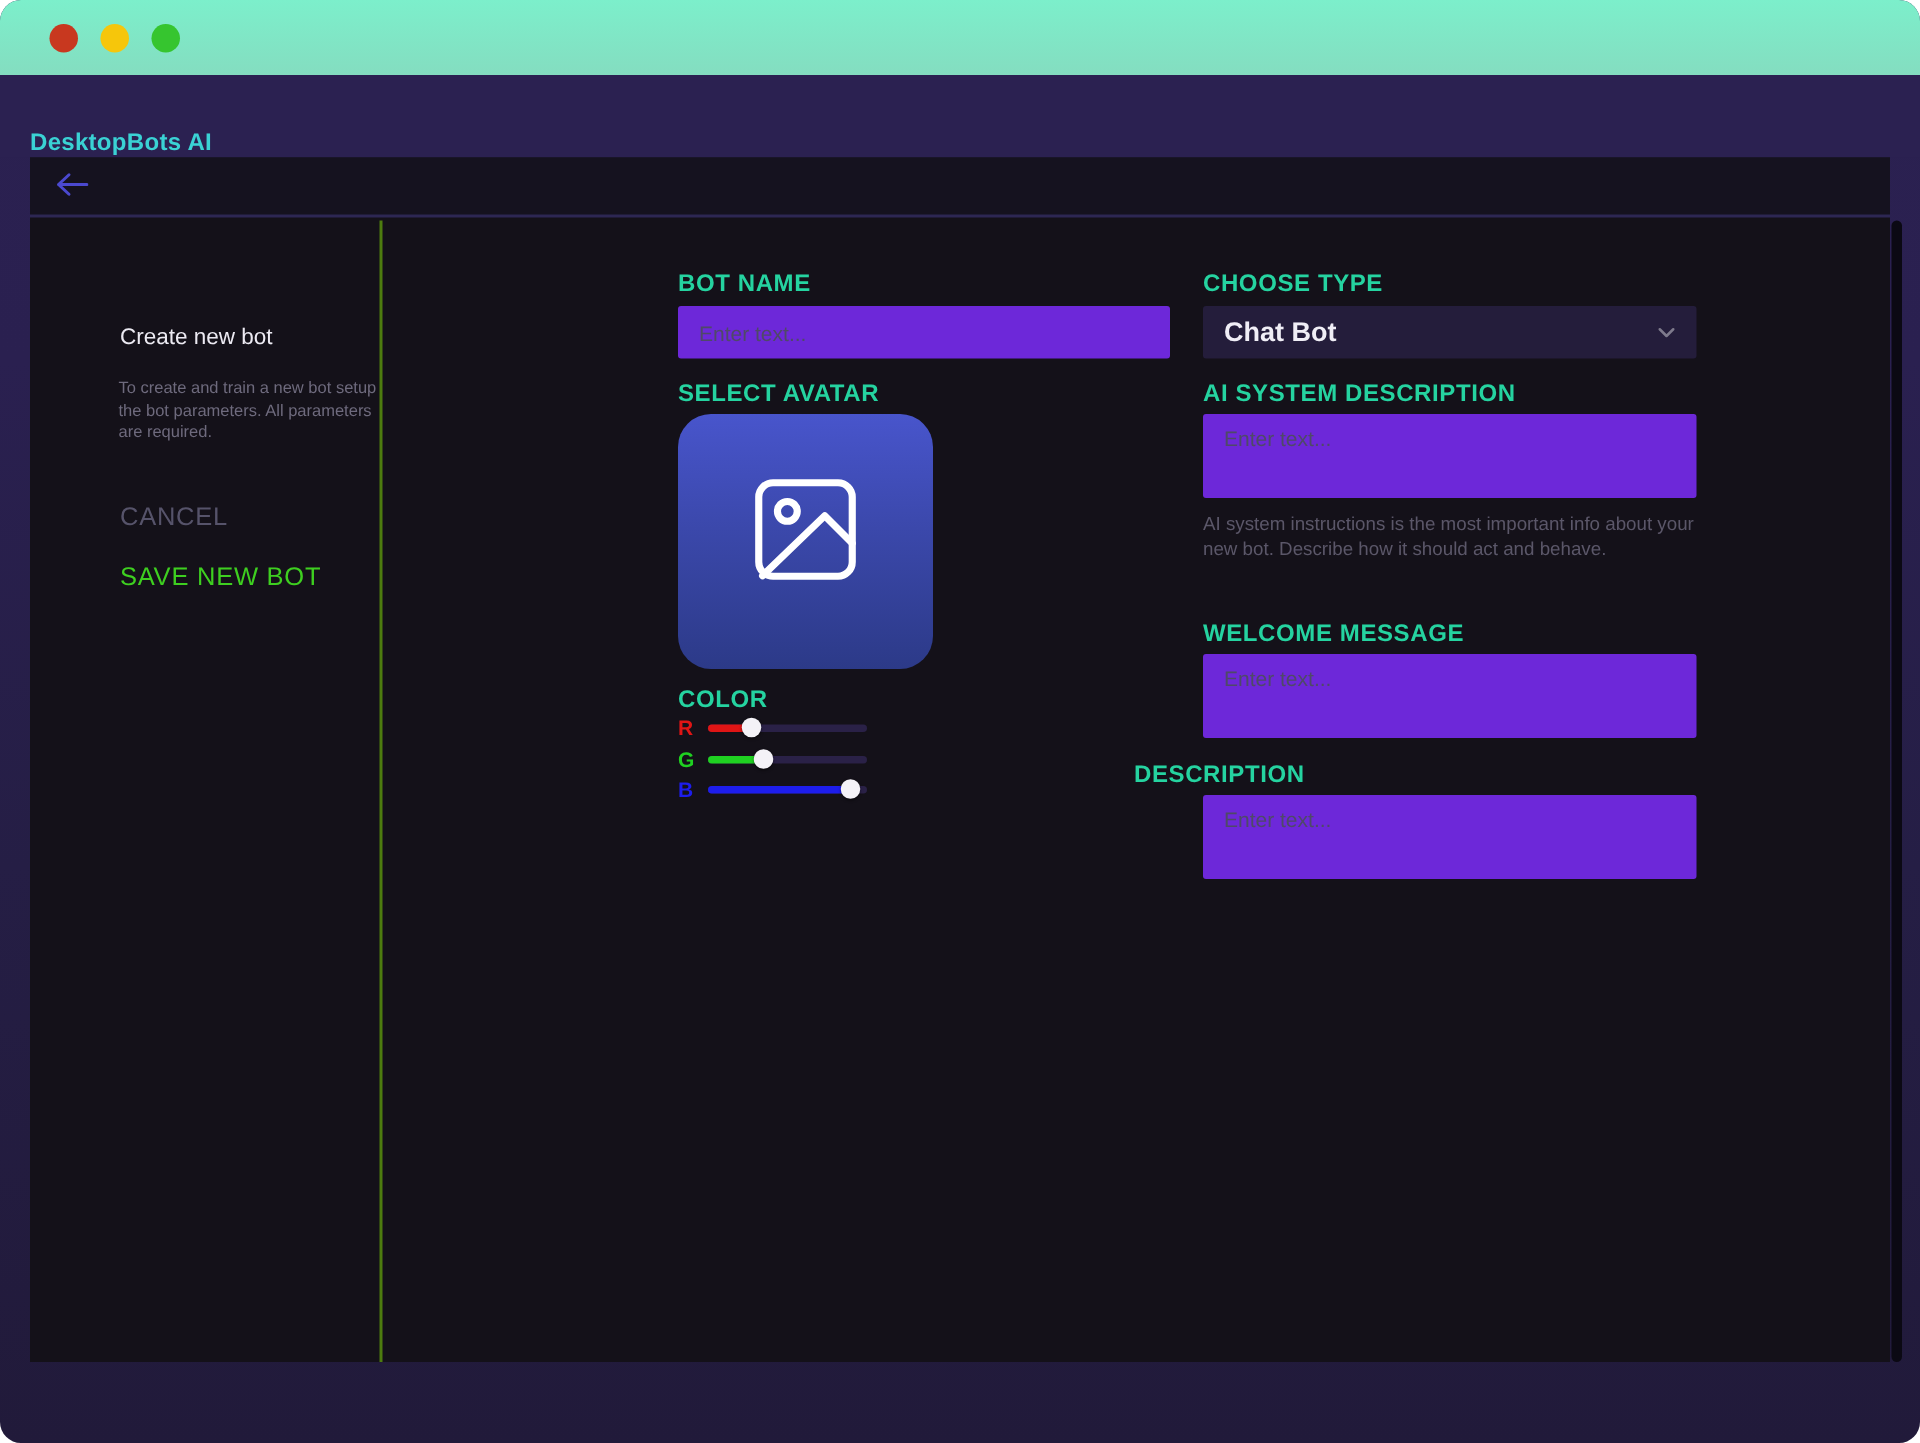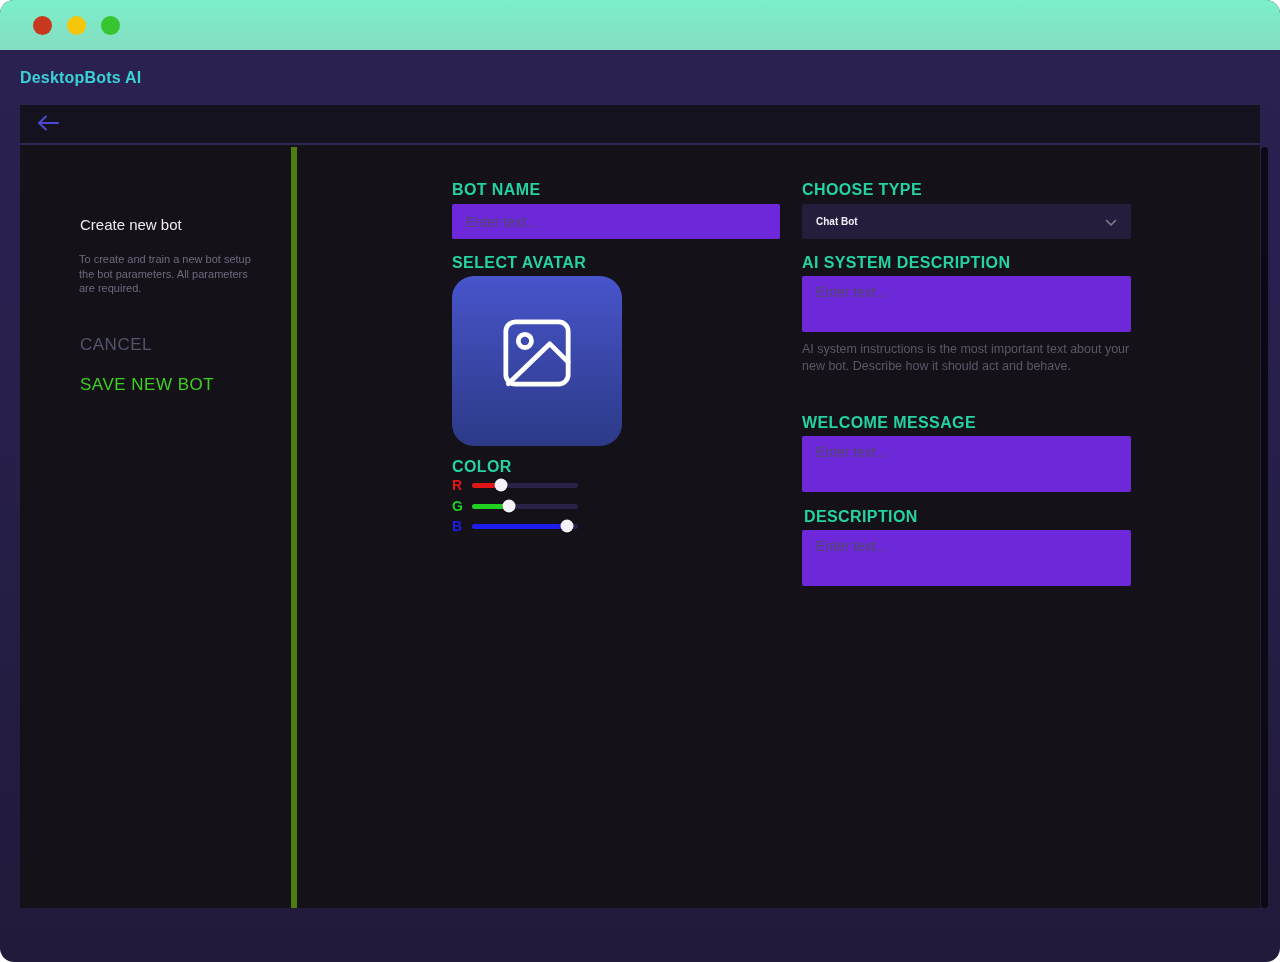--- a/index.html
+++ b/index.html
@@ -12,56 +12,56 @@
   
   .titlebar {
     position:absolute; left:0; top:0; width:1280px; height:50px;
     background: linear-gradient(180deg,#7cefcb 0%, #84ddc0 100%);
     display:flex; align-items:center; padding-left:33px; gap:15px;
   }
   .traffic { width:19px; height:19px; border-radius:50%; cursor:default; }
   
   .appheader {
     position:absolute; left:0; top:50px; width:1280px; height:55px;
-    background:#2b2151; display:flex; align-items:center; padding-left:20px;
+    background:#2b2151; display:flex; align-items:flex-end; padding-left:20px;
   }
   .apptitle { color:#3ad2d4; font-size:16px; font-weight:bold; letter-spacing:.2px; }
   
   .panel {
     position:absolute; left:20px; top:105px; width:1240px; height:803px;
     background:#141119;
   }
   .navbar {
     position:absolute; left:0; top:0; width:1240px; height:40px;
     background:#15121f; border-bottom:2px solid #2d2753;
     display:flex; align-items:center; padding-left:13px;
   }
   .backbtn { background:none; border:none; cursor:pointer; display:flex; align-items:center; padding:4px; }
   .sidebar {
-    position:absolute; left:0; top:42px; width:277px; height:761px;
-    border-right:6px solid #4d7c0f;
+    position:absolute; left:0; top:42px; width:235px; height:761px;
+    border-right:2px solid #4d7c0f;
   }
   .sb-title { position:absolute; left:60px; top:69px; color:#eceaf2; font-size:15px; }
   .sb-desc  { position:absolute; left:59px; top:105px; width:180px; color:#6e6a7d; font-size:11px; line-height:1.32; }
   .sb-cancel{ position:absolute; left:60px; top:188px; background:none; border:none; cursor:pointer;
               color:#56536a; font-size:17px; letter-spacing:.5px; font-family:inherit; }
   .sb-save  { position:absolute; left:60px; top:228px; background:none; border:none; cursor:pointer;
               color:#3ecf20; font-size:17px; letter-spacing:.5px; font-family:inherit; }
   .content { position:absolute; left:0; top:42px; width:1240px; height:761px; }
   .field-label { position:absolute; color:#25d3a0; font-size:16px; font-weight:bold; letter-spacing:.4px; }
   .tinput {
     position:absolute; background:#6d28d9; border:none; outline:none; color:#d7d3e4;
     font-size:14px; font-family:inherit; padding:8px 14px; border-radius:2px; resize:none;
   }
   .tinput::placeholder { color:#4f4968; opacity:1; }
   .selectbox {
     position:absolute; background:#241d3b; border-radius:2px; cursor:pointer;
     display:flex; align-items:center; justify-content:space-between; padding:0 14px;
   }
-  .selectbox .val { color:#f0eef6; font-size:10px; font-weight:bold; }
+  .selectbox .val { color:#f0eef6; font-size:18px; font-weight:bold; }
   .avatar {
     position:absolute; left:432px; top:129px; width:170px; height:170px; border-radius:22px;
     background:linear-gradient(180deg,#4855cc 0%, #3b48ab 45%, #2c3a88 100%);
     display:flex; align-items:center; justify-content:center; cursor:pointer;
     padding-bottom:12px;
   }
   .help-text { position:absolute; color:#5b5769; font-size:12.5px; line-height:1.32; }
   
   .slider-row { position:absolute; left:432px; width:160px; height:16px; display:flex; align-items:center; }
   .slider-letter { width:20px; font-size:14px; font-weight:bold; }
@@ -156,25 +156,25 @@
         <span class="val">Chat Bot</span>
         <span>
           <svg width="12" height="8" viewBox="0 0 12 8">
             <path d="M1.5 1.5 L6 6 L10.5 1.5" stroke="#7e7a8c" stroke-width="1.7" fill="none" stroke-linecap="round" stroke-linejoin="round"></path>
           </svg>
         </span>
       </div>
 
       <div class="field-label" style="left:782px; top:107px;">AI SYSTEM DESCRIPTION</div>
       <textarea class="tinput" style="left: 782px; top: 129px; width: 329px; height: 56px;" placeholder="Enter text..."></textarea>
-      <div class="help-text" style="left:782px; top:194px; width:330px;">AI system instructions is the most important text about your new bot. Describe how it should act and behave.</div>
+      <div class="help-text" style="left:782px; top:194px; width:330px;">AI system instructions is the most important info about your new bot. Describe how it should act and behave.</div>
 
       <div class="field-label" style="left:782px; top:267px;">WELCOME MESSAGE</div>
       <textarea class="tinput" style="left: 782px; top: 289px; width: 329px; height: 56px;" placeholder="Enter text..."></textarea>
 
-      <div class="field-label" style="left:784px; top:361px;">DESCRIPTION</div>
+      <div class="field-label" style="left:736px; top:361px;">DESCRIPTION</div>
       <textarea class="tinput" style="left: 782px; top: 383px; width: 329px; height: 56px;" placeholder="Enter text..."></textarea>
     </div>
 
     <div class="scrollbar"></div>
   </div>
 
 </div>
 
 </body></html>

